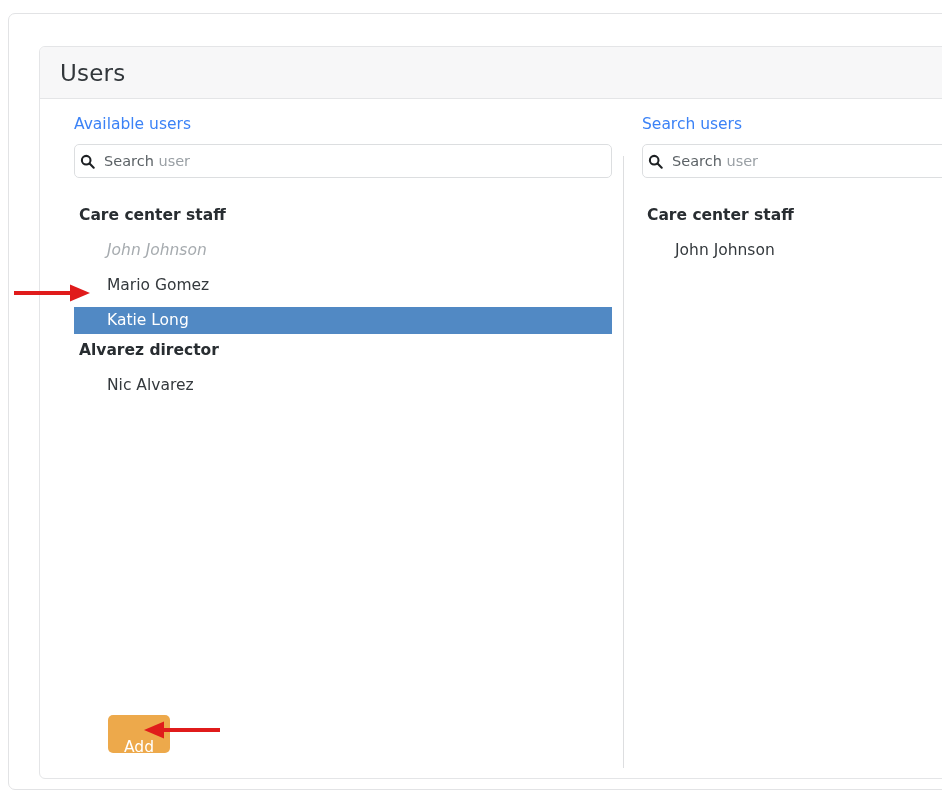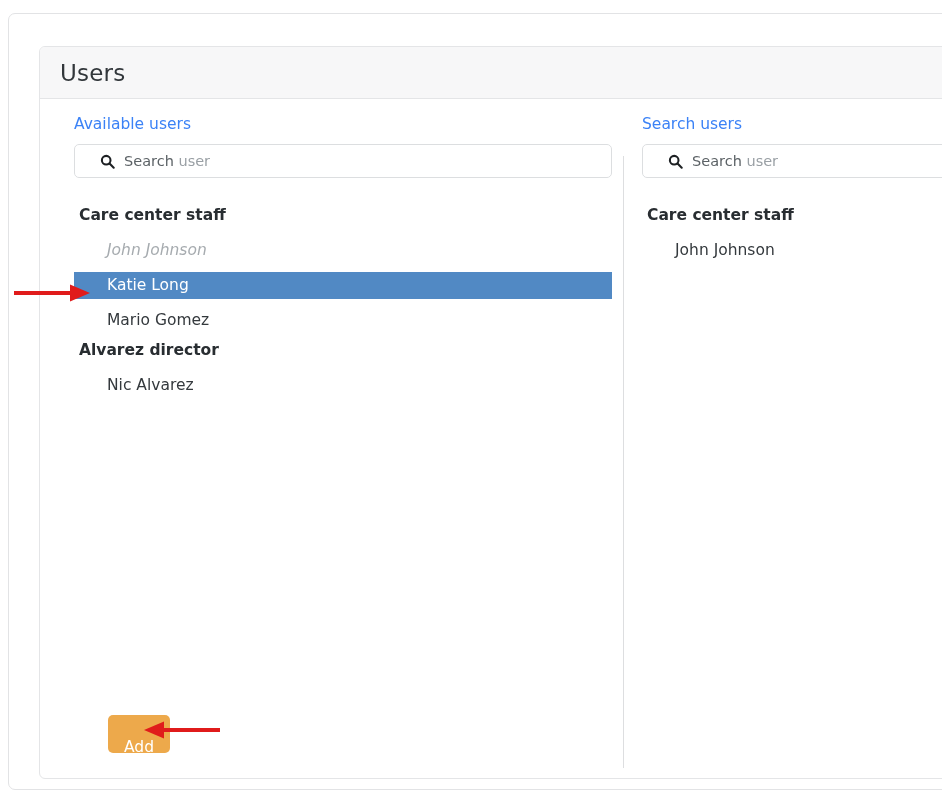--- a/index.html
+++ b/index.html
@@ -96,21 +96,21 @@
     top: 45px;
     left: 0;
     width: 538px;
     height: 34px;
     border: 1px solid #dcdee0;
     border-radius: 5px;
     background: #fff;
     box-sizing: border-box;
     display: flex;
     align-items: center;
-    padding: 0 25px;
+    padding: 0 5px;
   }
   .search-icon {
     width: 15px;
     height: 15px;
     margin-right: 9px;
     flex: 0 0 auto;
     display: block;
     color: #1d2023;
   }
   .search-placeholder {
@@ -207,23 +207,23 @@
             <span class="ph-strong">Search</span><span> </span><span class="ph-weak">user</span>
           </span>
         </div>
 
         <div class="user-list">
 
           <div class="group-header">Care center staff</div>
 
           <div class="user-row is-disabled">John Johnson</div>
 
+          <div class="user-row">Mario Gomez</div>
+
           <div class="user-row is-selected">Katie Long</div>
-
-          <div class="user-row">Mario Gomez</div>
 
           <div class="group-header">Alvarez director</div>
 
           <div class="user-row">Nic Alvarez</div>
 
         </div>
 
         <button class="btn btn-add">Add</button>
       </div>
 

